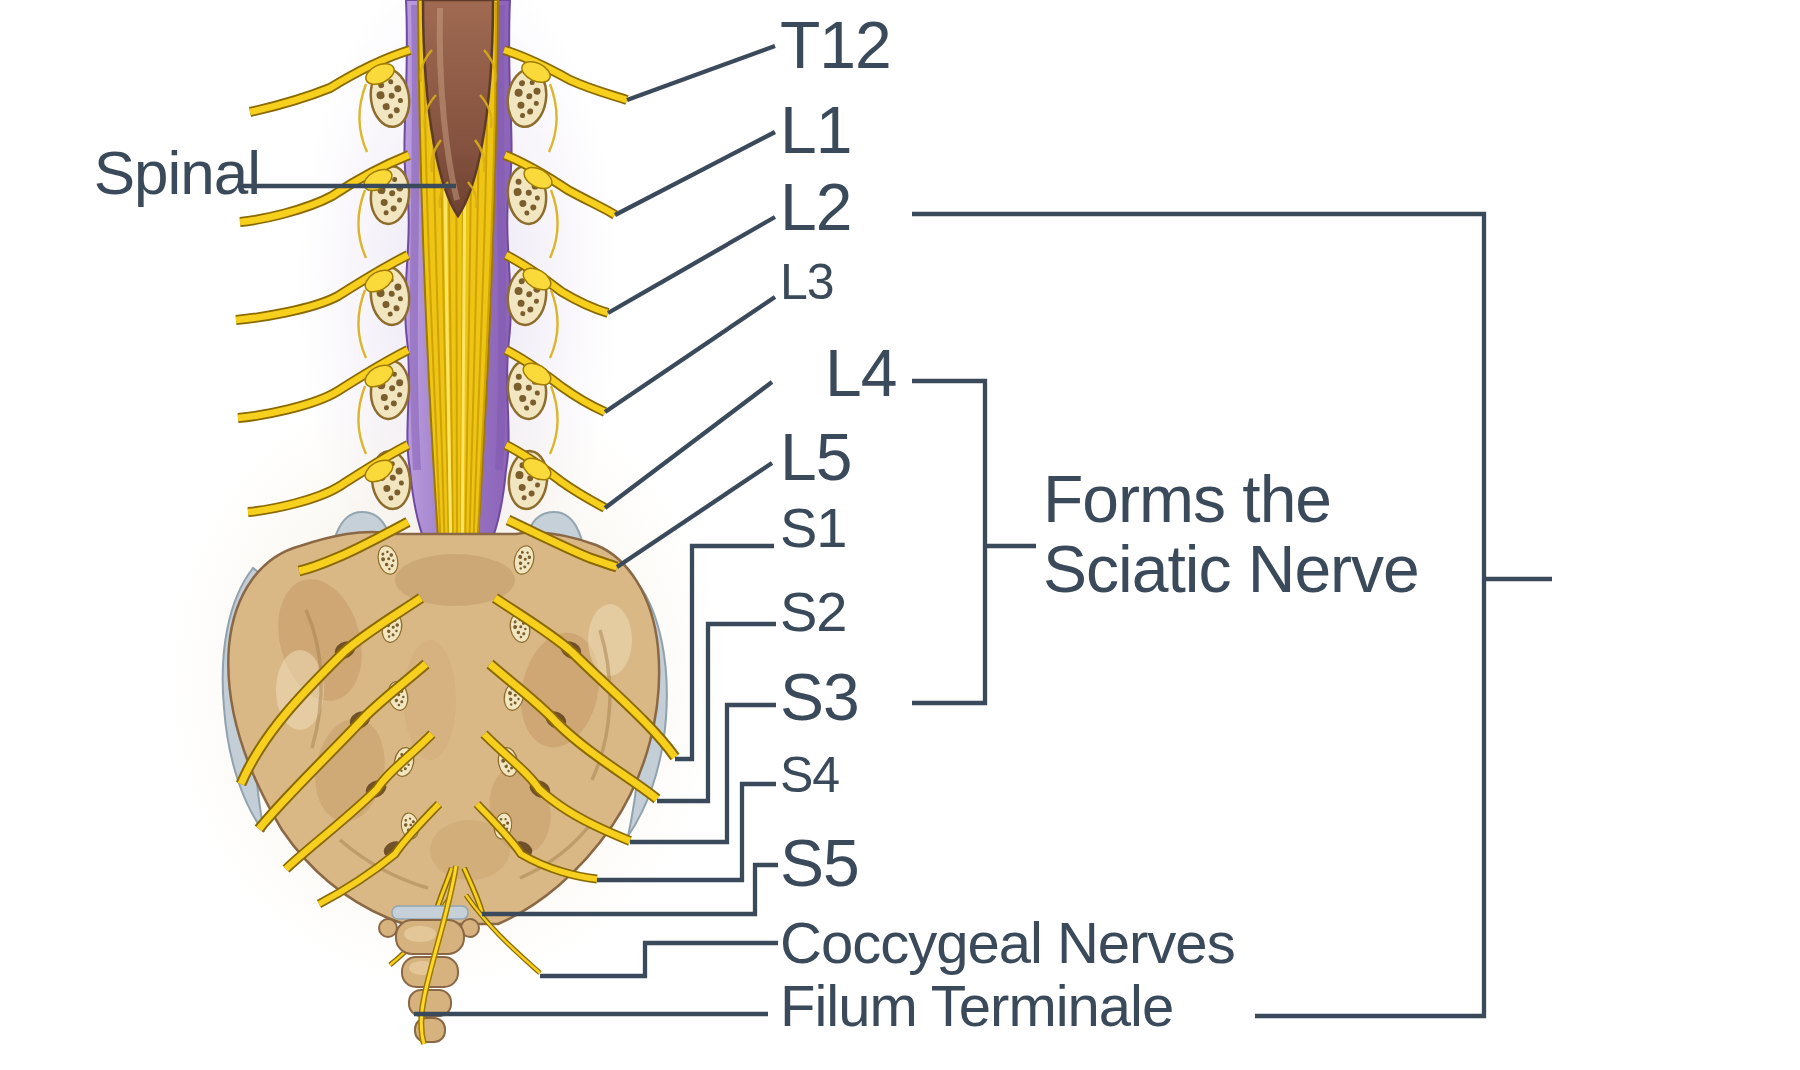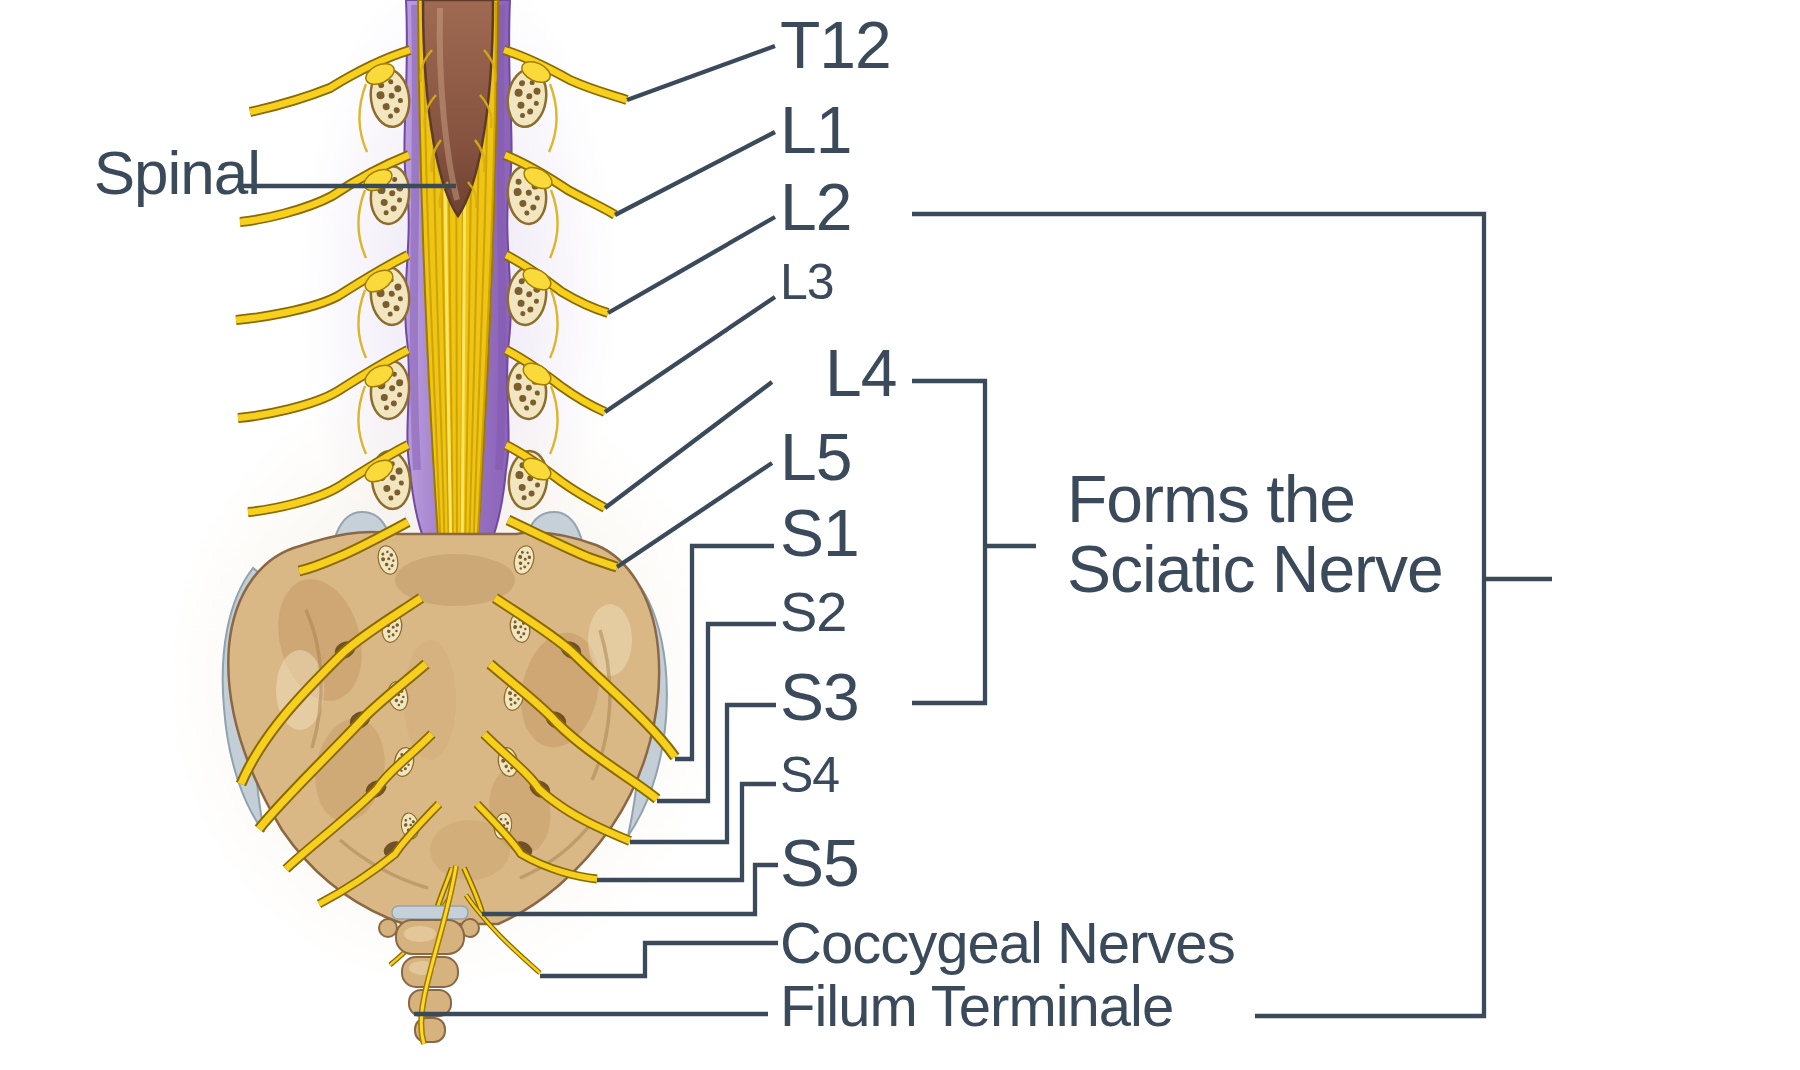--- a/index.html
+++ b/index.html
@@ -258,34 +258,34 @@
     <path class="ld" d="M985,546 L1036,546"></path>
     <path class="ld" d="M912,214 L1484,214 L1484,1016 L1255,1016"></path>
     <path class="ld" d="M1484,579 L1552,579"></path>
   </g>
 </svg>
 
 <div class="lbl" style="left:10px;top:130px;width:250px;text-align:right;font-size:62px;line-height:85px;">
   <div>Spinal</div>
 </div>
 
-<div class="lbl" style="left:1043px;top:464px;font-size:66px;line-height:70px;margin-left:24px;">
+<div class="lbl" style="left:1043px;top:464px;font-size:66px;line-height:70px;">
   <div>Forms the</div>
   <div>Sciatic Nerve</div>
 </div>
 
 
 <div id="level-labels">
       <div class="lbl" style="left: 780px; top: 12px; font-size: 66px;">T12</div>
       <div class="lbl" style="left: 780px; top: 97px; font-size: 66px;">L1</div>
       <div class="lbl" style="left: 780px; top: 174px; font-size: 66px;">L2</div>
       <div class="lbl" style="left: 780px; top: 257px; font-size: 50px;">L3</div>
       <div class="lbl" style="left: 780px; top: 340px; font-size: 66px; margin-left: 45px;">L4</div>
       <div class="lbl" style="left: 780px; top: 424px; font-size: 66px;">L5</div>
-      <div class="lbl" style="left: 780px; top: 500px; font-size: 66px;">S1</div>
+      <div class="lbl" style="left: 780px; top: 500px; font-size: 56px;">S1</div>
       <div class="lbl" style="left: 780px; top: 584px; font-size: 56px;">S2</div>
       <div class="lbl" style="left: 780px; top: 664px; font-size: 66px;">S3</div>
       <div class="lbl" style="left: 780px; top: 750px; font-size: 50px;">S4</div>
       <div class="lbl" style="left: 780px; top: 830px; font-size: 66px;">S5</div>
       <div class="lbl" style="left: 780px; top: 914px; font-size: 58px; text-align: center;">Coccygeal Nerves</div>
       <div class="lbl" style="left: 780px; top: 977px; font-size: 58px;">Filum Terminale</div>
     </div>
 
 </div>
 

